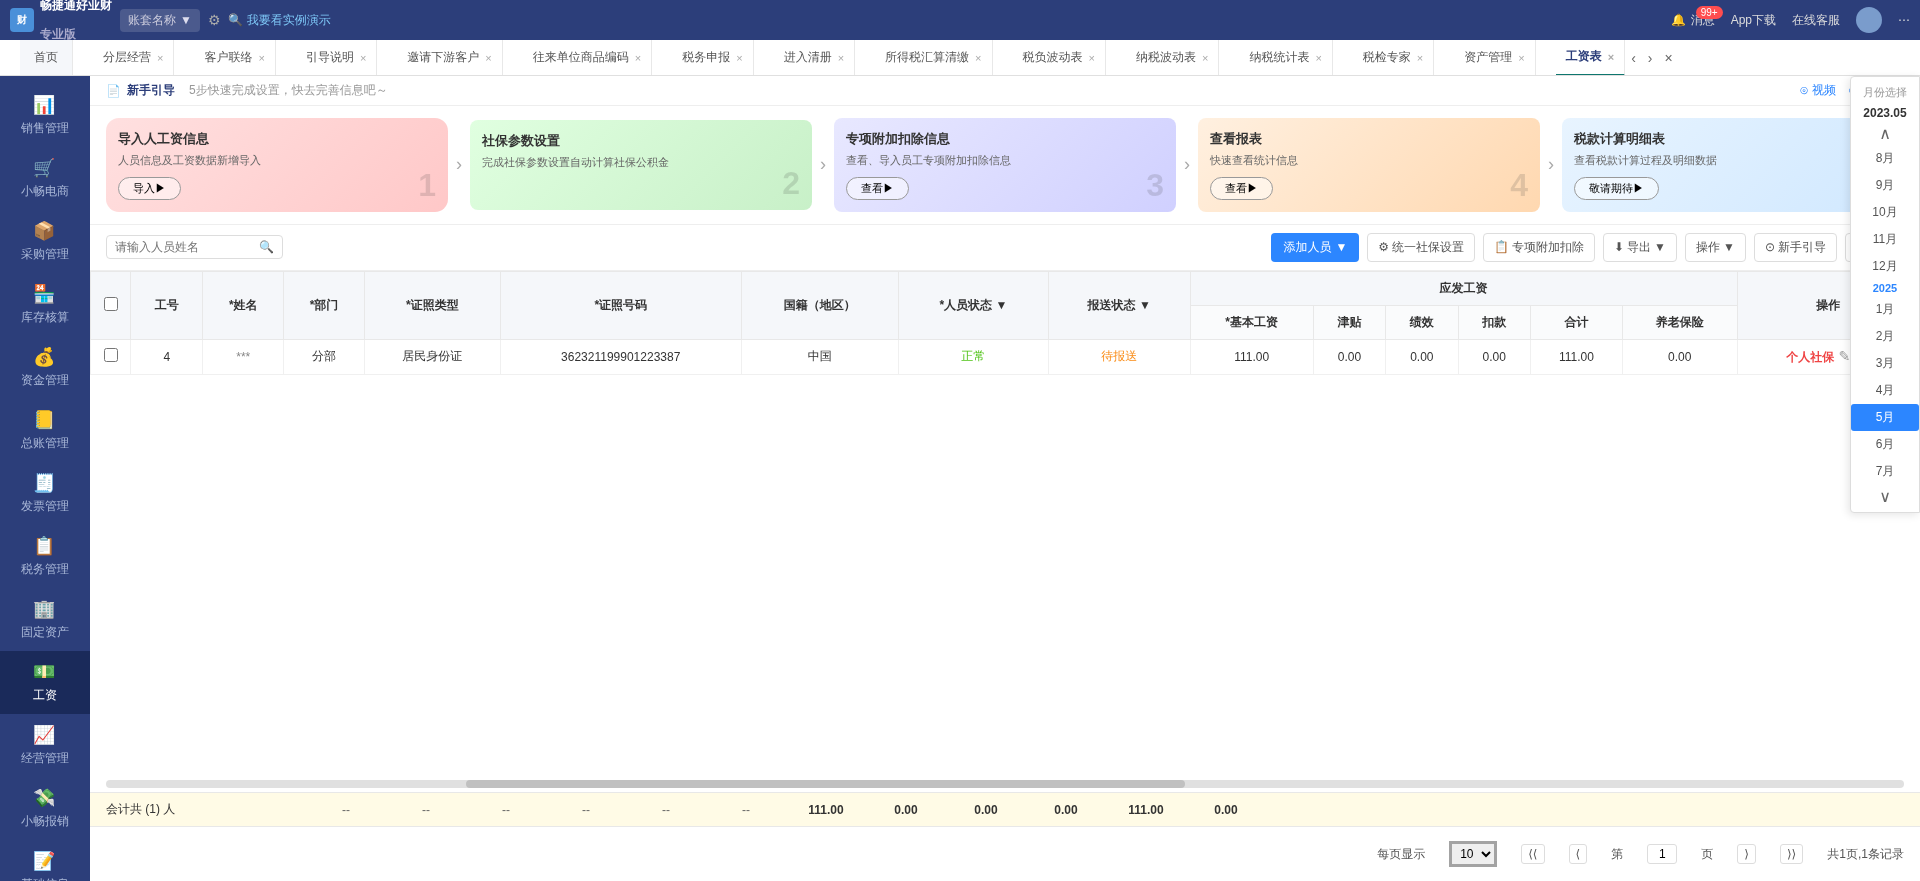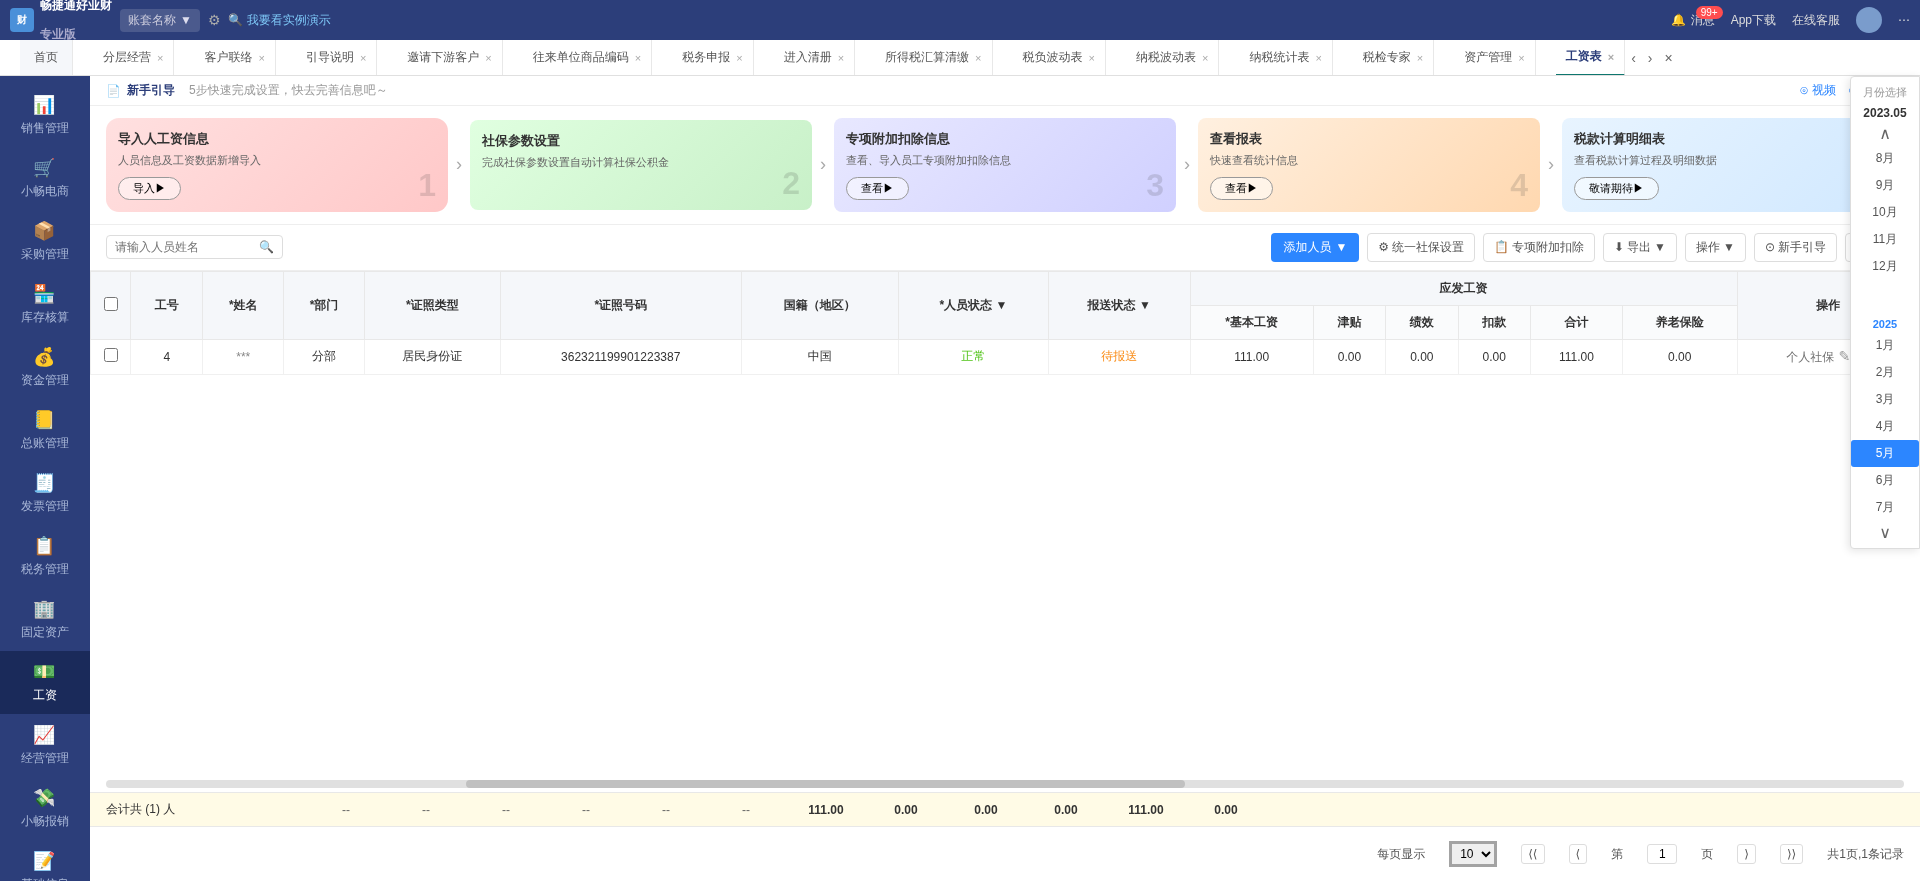--- a/index.html
+++ b/index.html
@@ -170,21 +170,21 @@
     tbody td {
       border: 1px solid #f0f0f0;
       padding: 8px 8px;
       text-align: center;
       font-size: 12px;
       color: #333;
     }
     .checkbox { width: 14px; height: 14px; cursor: pointer; }
     .status-normal { color: #52c41a; }
     .status-pending { color: #fa8c16; }
-    .action-link { color: #737373; cursor: pointer; margin: 0 1px; text-decoration: none; }
+    .action-link { color: #ef4444; cursor: pointer; margin: 0 1px; text-decoration: none; font-weight: bold; }
     .action-icon { color: #999; cursor: pointer; font-size: 14px; }
 
     
     .table-footer {
       background: #fffbe6;
       border-top: 1px solid #e8e8e8;
       padding: 8px 16px;
       display: flex;
       align-items: center;
       font-size: 12px;
@@ -562,21 +562,21 @@
 
 <div class="month-panel">
   <div class="month-panel-title">月份选择</div>
   <div class="month-panel-year">2023.05</div>
   <div class="month-nav">∧</div>
   <div class="month-item">8月</div>
   <div class="month-item">9月</div>
   <div class="month-item">10月</div>
   <div class="month-item">11月</div>
   <div class="month-item">12月</div>
-  <div class="month-item year-highlight" style="font-size:11px;color:#2c86ff;font-weight:bold;padding:2px 14px;margin-top:36px;">2025</div>
+  <div class="month-item year-highlight" style="font-size:11px;color:#2c86ff;font-weight:bold;padding:2px 14px;">2025</div>
   <div class="month-item">1月</div>
   <div class="month-item">2月</div>
   <div class="month-item">3月</div>
   <div class="month-item">4月</div>
   <div class="month-item active">5月</div>
   <div class="month-item">6月</div>
   <div class="month-item">7月</div>
   <div class="month-nav">∨</div>
 </div>
 

